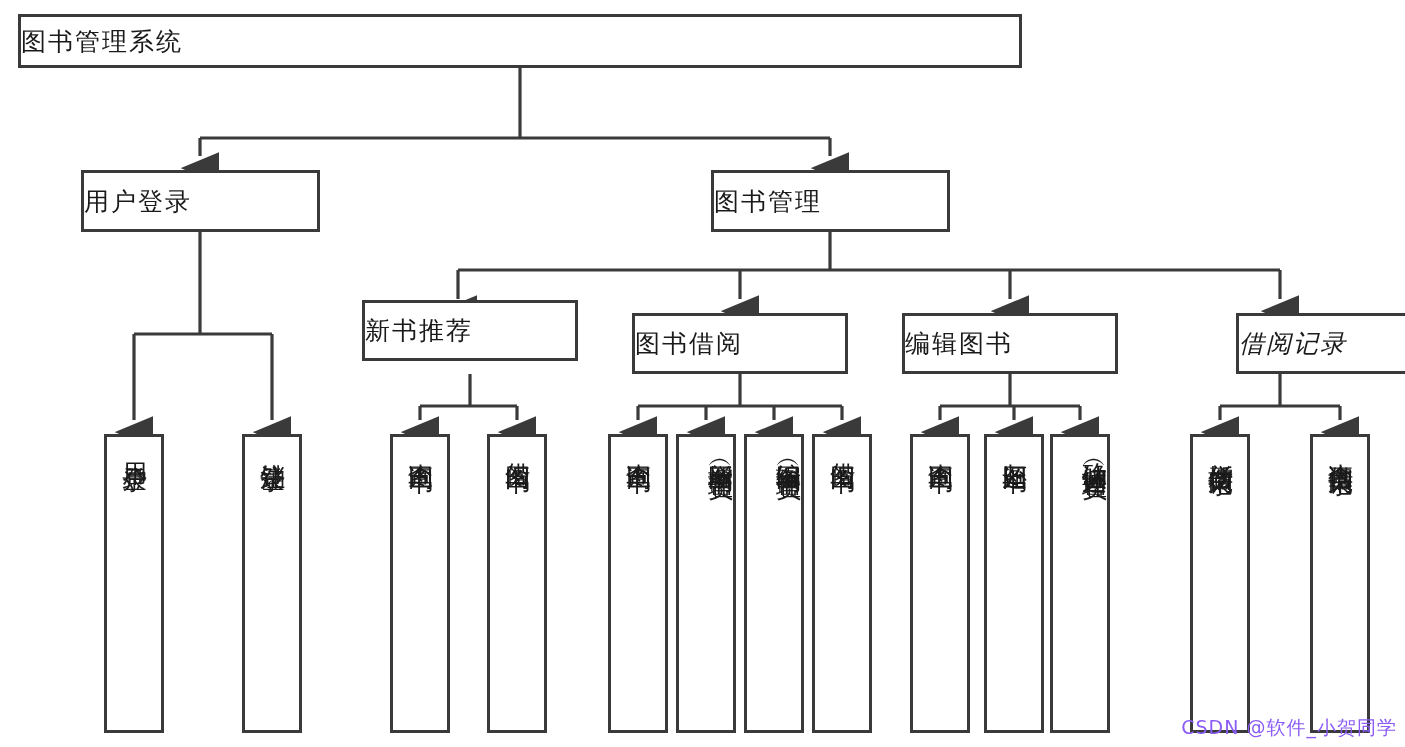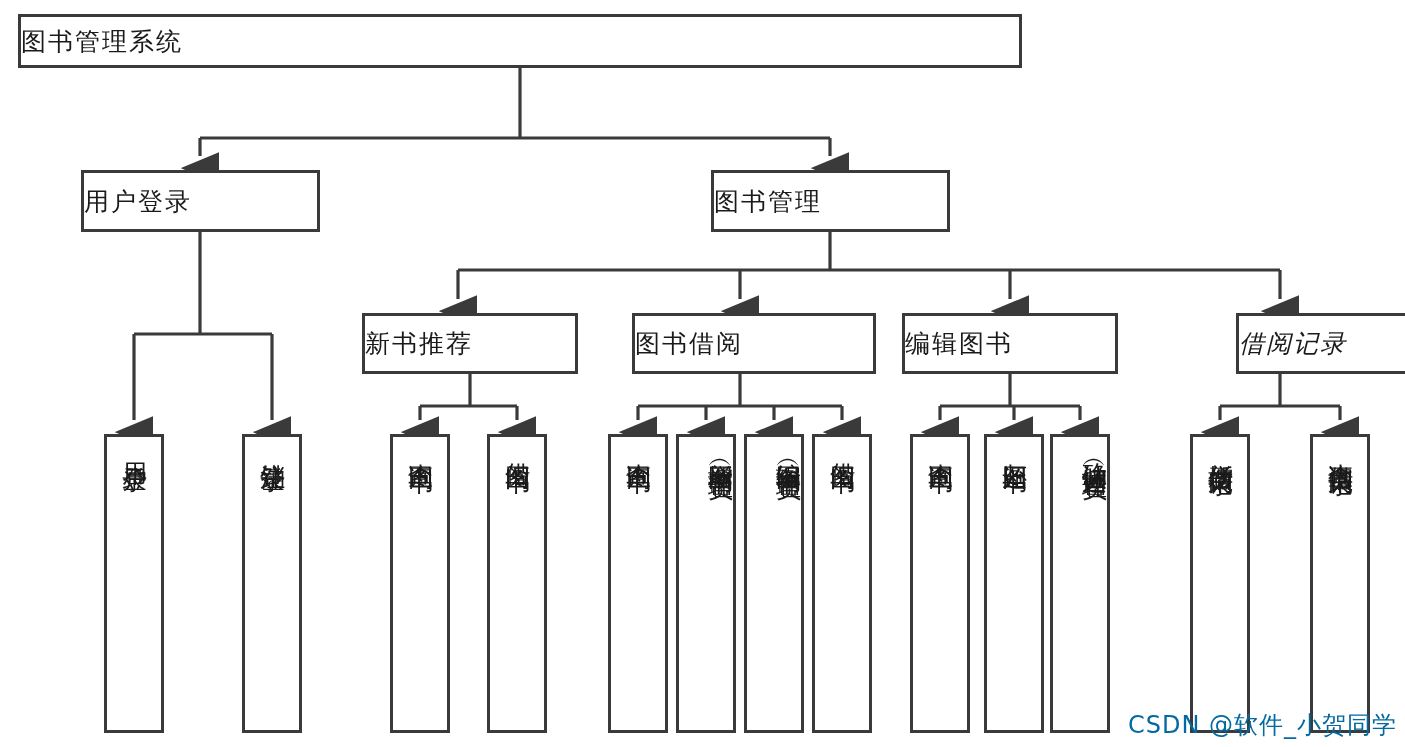--- a/index.html
+++ b/index.html
@@ -51,22 +51,22 @@
     align-items: flex-start;
   }
   .node-title {
     font-size: 25px;
     letter-spacing: 2px;
   }
   .watermark {
     position: absolute;
     right: 8px;
     bottom: 6px;
-    font-size: 24px;
-    color: #0369a1;
+    font-size: 19px;
+    color: #8b5cf6;
     letter-spacing: 1px;
     white-space: nowrap;
   }
 </style>
 </head>
 <body>
 
 <div id="canvas">
 
   <svg id="wires" viewBox="0 0 1405 747">
@@ -124,25 +124,25 @@
   </div>
 
   <div class="node h" style="left:81px; top:170px; width:239px; height:62px;">
     <span class="node-title">用户登录</span>
   </div>
 
   <div class="node h" style="left:711px; top:170px; width:239px; height:62px;font-family:Liberation Serif, serif;">
     <span class="node-title">图书管理</span>
   </div>
 
-  <div class="node h" style="left:362px; top:313px; width:216px; height:61px;">
+  <div class="node h" style="left:362px; top:300px; width:216px; height:61px;">
     <span class="node-title">新书推荐</span>
   </div>
 
-  <div class="node h" style="left:632px; top:313px; width:244px; height:61px;">
+  <div class="node h" style="left:632px; top:313px; width:216px; height:61px;">
     <span class="node-title">图书借阅</span>
   </div>
 
   <div class="node h" style="left:902px; top:313px; width:216px; height:61px;">
     <span class="node-title">编辑图书</span>
   </div>
 
   <div class="node h" style="left:1236px; top:313px; width:216px; height:61px;font-style:italic;">
     <span class="node-title">借阅记录</span>
   </div>

